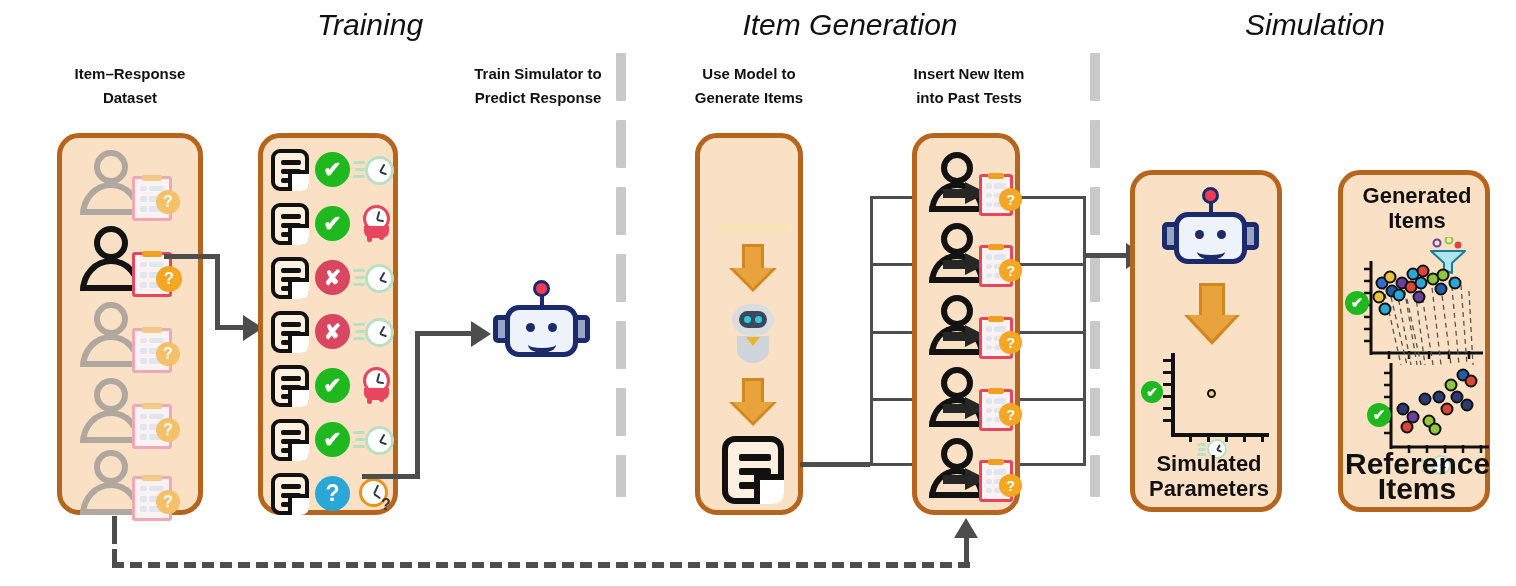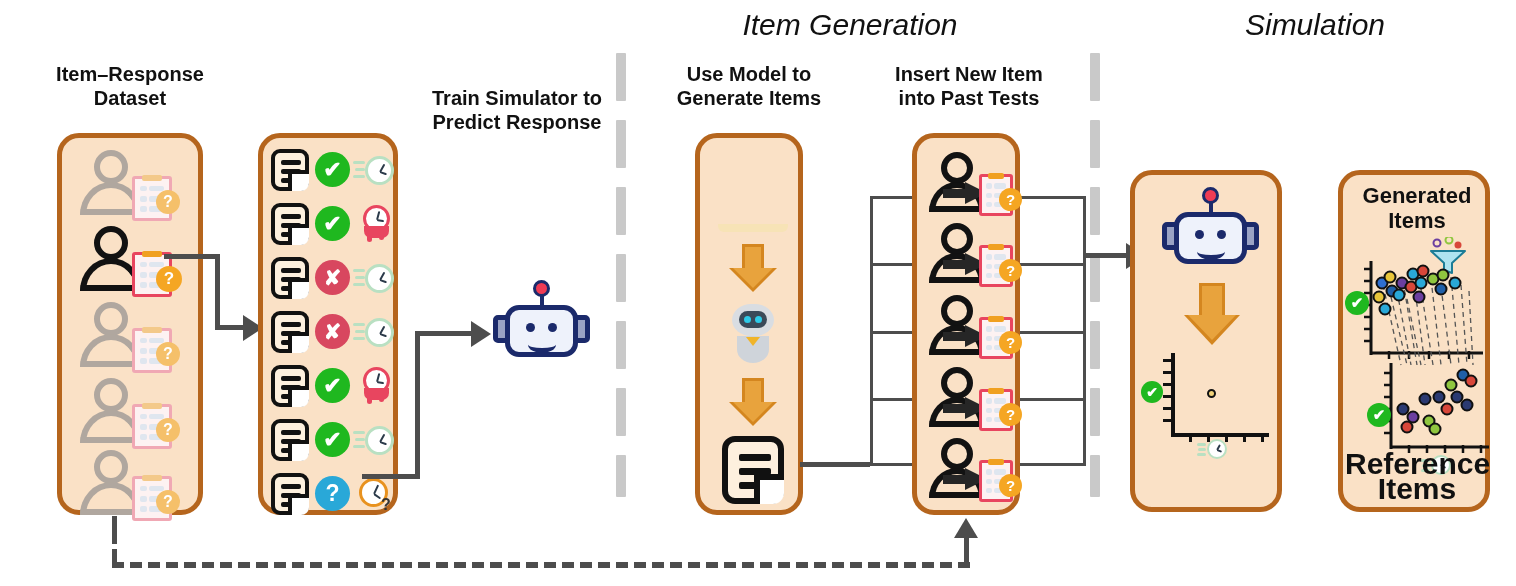--- a/index.html
+++ b/index.html
@@ -4,21 +4,21 @@
 <style>
   html,body{margin:0;padding:0;background:#fff;}
   body{width:1516px;height:586px;position:relative;overflow:hidden;
        font-family:"Liberation Sans", sans-serif;color:#111;}
   .stage{position:absolute;inset:0;}
 
   
   .stage-title{position:absolute;font-style:italic;font-weight:400;
       font-size:30px;white-space:nowrap;text-align:center;color:#111;}
   
-  .cap{position:absolute;font-weight:bold;font-size:20px;line-height:24px;
+  .cap{position:absolute;font-weight:bold;font-size:15px;line-height:24px;
        text-align:center;color:#111;white-space:pre-line;}
 
   
   .panel{position:absolute;background:#fae1c6;border:5px solid #b5651d;
          border-radius:22px;box-sizing:border-box;}
 
   
   .divider{position:absolute;width:10px;background:#c9c9c9;border-radius:1px;}
 
   
@@ -131,26 +131,27 @@
   .pt{position:absolute;border-radius:50%;box-sizing:border-box;}
   .plabel{position:absolute;font-weight:bold;text-align:center;color:#111;
       line-height:25px;}
   .funnel{position:absolute;}
 </style>
 </head>
 <body>
 
 <div class="stage">
 
+  <div class="stage-title" style="left:150px;top:8px;width:440px;">Training</div>
   <div class="stage-title" style="left:1120px;top:8px;width:390px;">Simulation</div>
   <div class="stage-title" style="left:640px;top:8px;width:420px;">Item Generation</div>
 
   <div class="cap" style="left:20px;top:62px;width:220px;">Item–Response
 Dataset</div>
-  <div class="cap" style="left:411px;top:62px;width:212px;margin-top:24px;">Train Simulator to
+  <div class="cap" style="left:432px;top:62px;width:212px;">Train Simulator to
 Predict Response</div>
   <div class="cap" style="left:652px;top:62px;width:194px;">Use Model to
 Generate Items</div>
   <div class="cap" style="left:872px;top:62px;width:194px;">Insert New Item
 into Past Tests</div>
 
   <div class="divider" style="left:616px;top:53px;height:48px;"></div>
   <div class="divider" style="left:616px;top:120px;height:48px;"></div>
   <div class="divider" style="left:616px;top:187px;height:48px;"></div>
   <div class="divider" style="left:616px;top:254px;height:48px;"></div>
@@ -574,20 +575,22 @@
         <div class="speedline" style="left:0px;top:6px;width:9px;"></div>
         <div class="speedline" style="left:1px;top:11px;width:8px;"></div>
         <div class="speedline" style="left:0px;top:16px;width:9px;"></div>
         <div class="clockface clk-fast" style="left:10px;top:2px;width:20px;height:20px;border-width:2px;">
           <div class="hand" style="left:8px;top:8px;width:6px;transform:rotate(-60deg);"></div>
           <div class="hand" style="left:8px;top:8px;width:5px;transform:rotate(20deg);"></div>
         </div>
       </div>
     </div>
 
+    <div class="plabel" style="left:2px;top:276px;width:144px;font-size:22px;white-space:pre-line;">Simulated
+Parameters</div>
   </div>
 
   <div class="panel" style="left:1338px;top:170px;width:152px;height:342px;">
 
     <div class="plabel" style="left:2px;top:8px;width:144px;font-size:22px;white-space:pre-line;">Generated
 Items</div>
 
     <div class="funnel" style="left:84px;top:62px;width:42px;height:40px;">
       <svg width="42" height="40" viewBox="0 0 42 40">
         <circle cx="10" cy="6" r="3.5" fill="none" stroke="#6b3fa0" stroke-width="2"></circle>

